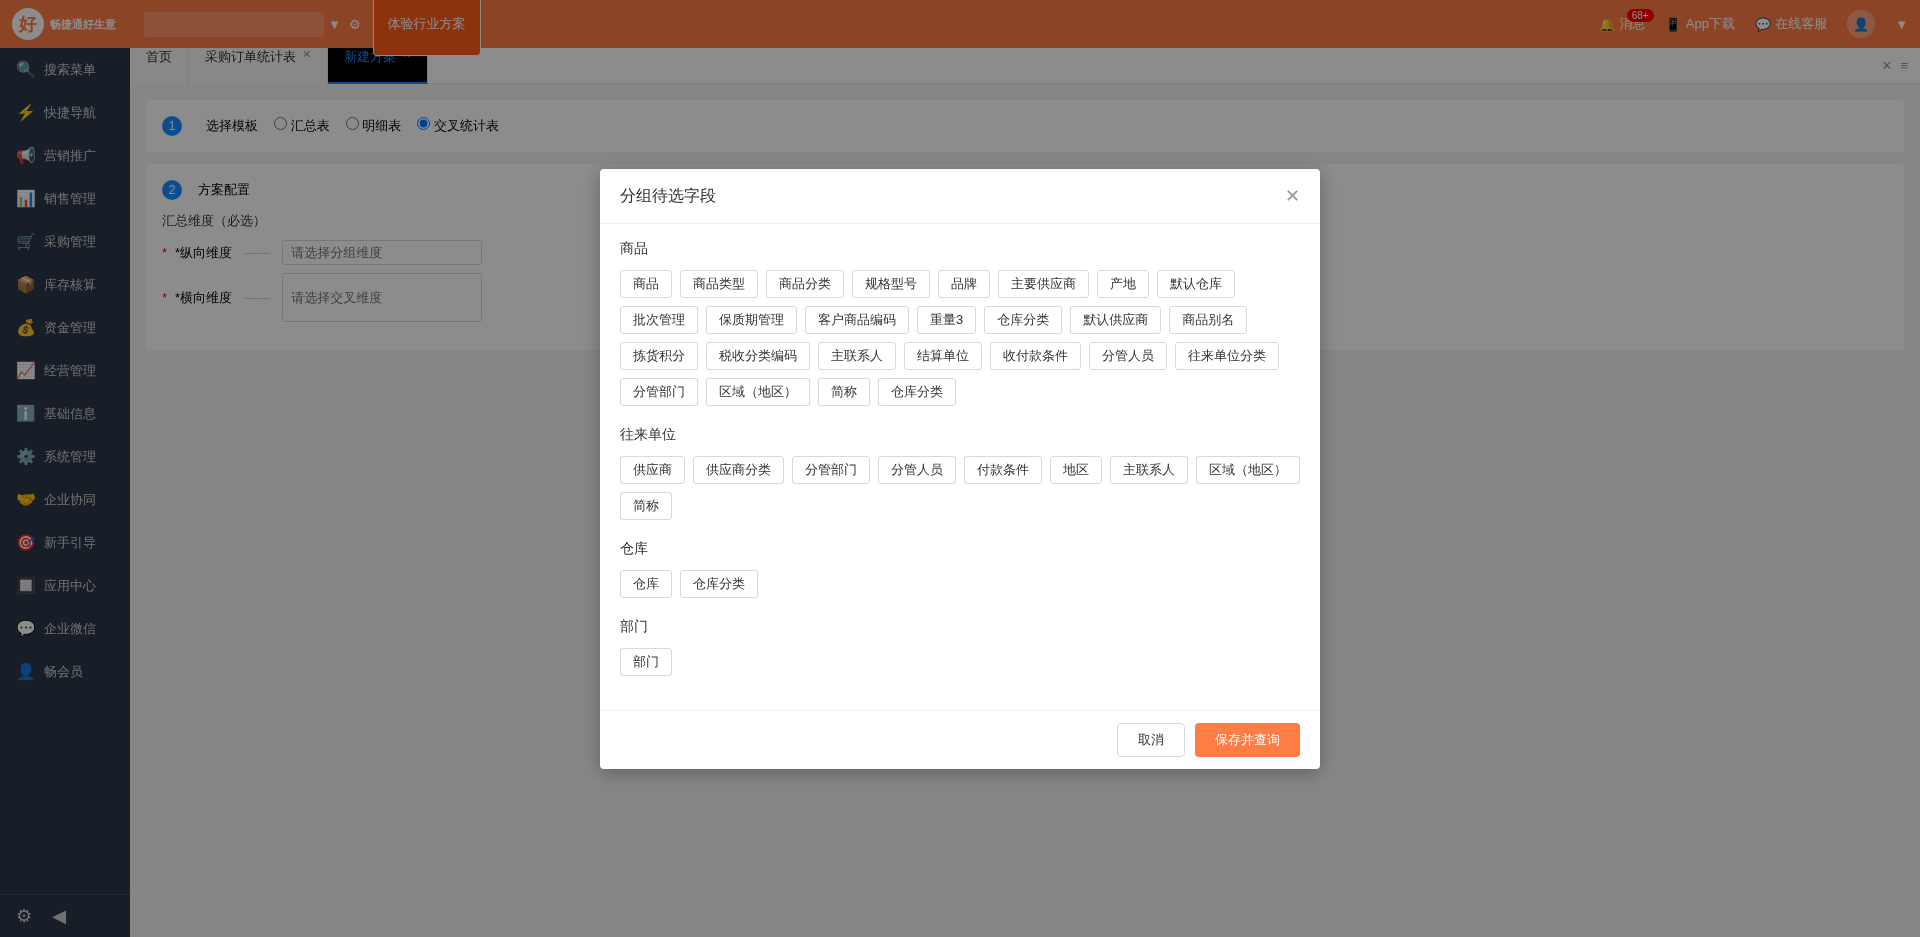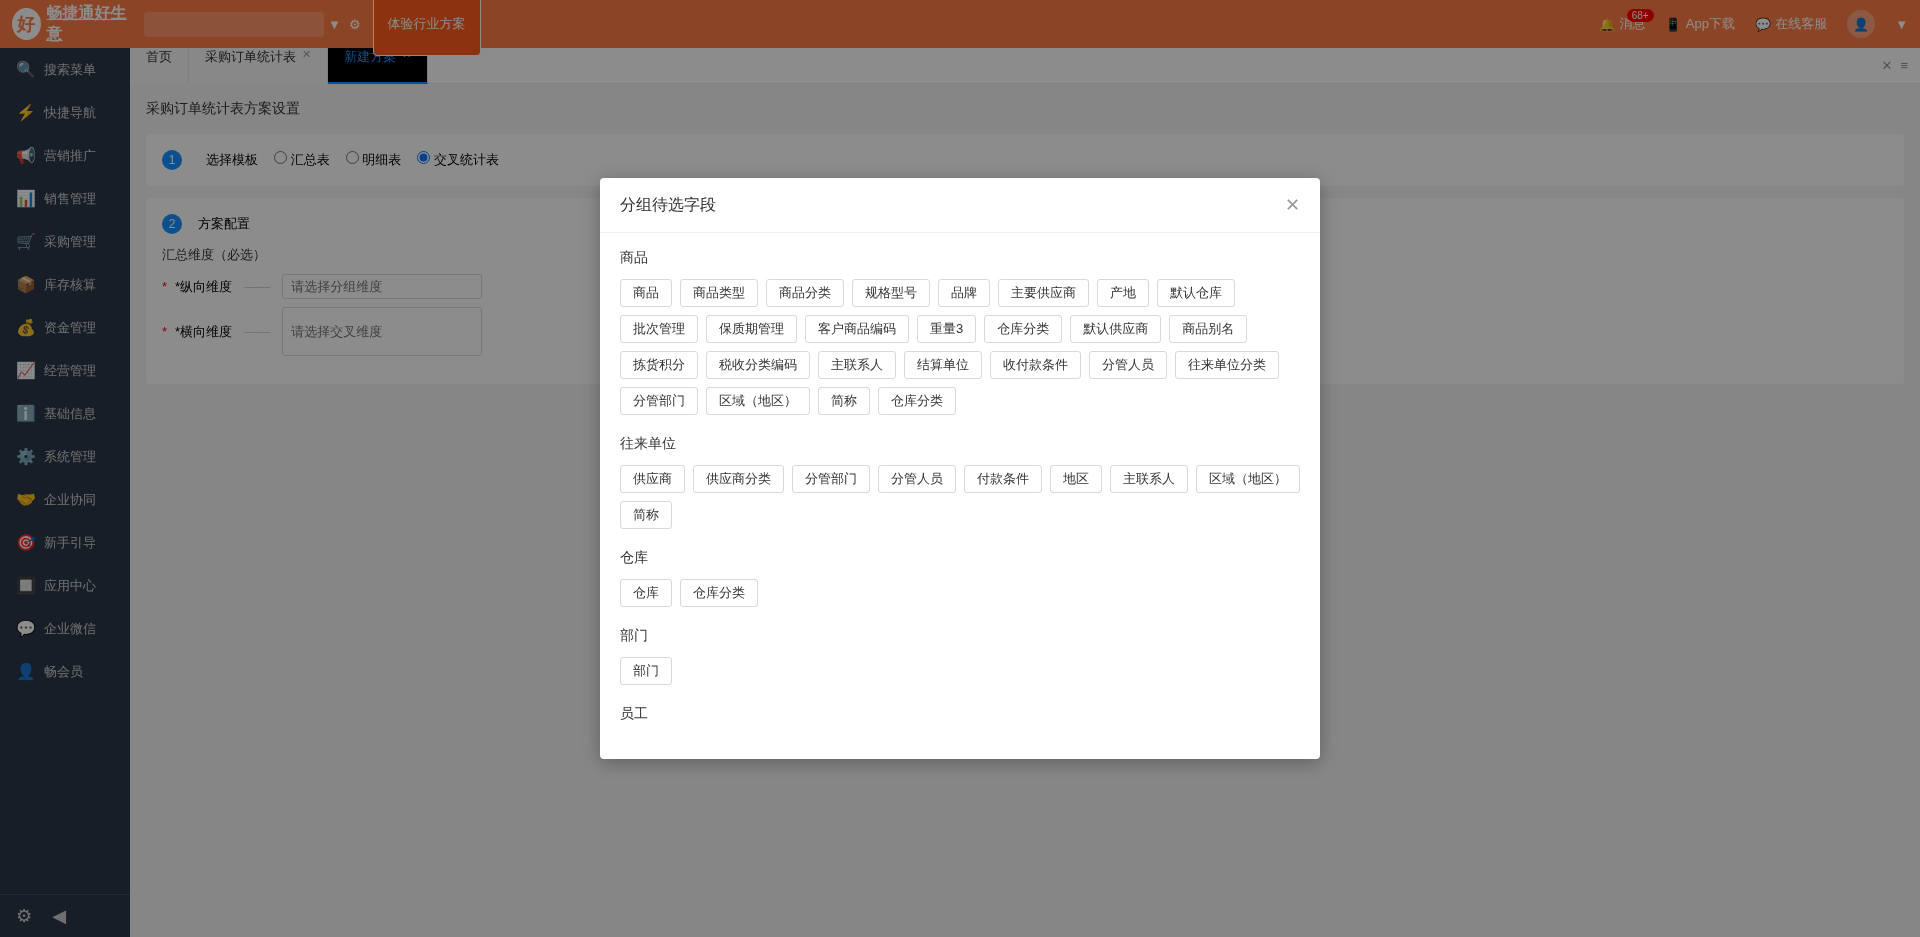--- a/index.html
+++ b/index.html
@@ -195,21 +195,21 @@
       width: 20px; height: 20px; border-radius: 50%;
       background: #1890ff; color: white; font-size: 12px; margin-right: 8px;
     }
   </style>
 </head>
 <body>
 
 <div class="top-bar">
   <div class="logo-area">
     <div class="logo-icon">好</div>
-    <span style="font-size:16px;text-decoration:underline;">畅捷通好生意</span>
+    <span style="font-size:11px;">畅捷通好生意</span>
   </div>
   <div style="display:flex;align-items:center;gap:4px;">
     <input class="search-bar" placeholder="" style="">
     <span style="color:white;cursor:pointer;">▼</span>
     <span style="color:white;cursor:pointer;margin-left:4px;">⚙</span>
   </div>
   <button class="top-trial-btn">体验行业方案</button>
   <div class="top-right">
     <div class="top-right-item badge-wrap">
       <span>🔔</span>
@@ -310,21 +310,20 @@
     <span>新建方案</span>
     <span class="tab-close">✕</span>
   </div>
   <div style="margin-left:auto;padding-right:12px;display:flex;gap:8px;align-items:center;">
     <span style="cursor:pointer;color:#999;">✕</span>
     <span style="cursor:pointer;color:#999;">≡</span>
   </div>
 </div>
 
 <div class="main-content">
-  <div class="bg-page-title">采购订单统计表方案设置</div>
   <div class="bg-section">
     <div style="display:flex;align-items:center;gap:16px;">
       <span class="step-badge">1</span>
       <span>选择模板</span>
       <label><input type="radio" name="template" style=""> <span>汇总表</span></label>
       <label><input type="radio" name="template" style=""> <span>明细表</span></label>
       <label><input type="radio" name="template" checked="" style=""> <span>交叉统计表</span></label>
     </div>
   </div>
   <div class="bg-section">
@@ -411,21 +410,21 @@
         </div>
       </div>
 
       <div class="field-section">
         <div class="section-title">部门</div>
         <div class="field-tags">
           <span class="field-tag">部门</span>
         </div>
       </div>
 
-      <div class="field-section">
-        <div class="section-title">员工</div>
-
-      </div>
-
-    </div>
-
+
+    </div>
+
+    <div class="dialog-footer">
+      <button class="btn-cancel">取消</button>
+      <button class="btn-primary">保存并查询</button>
+    </div>
   </div>
 </div>
 
 </body></html>

